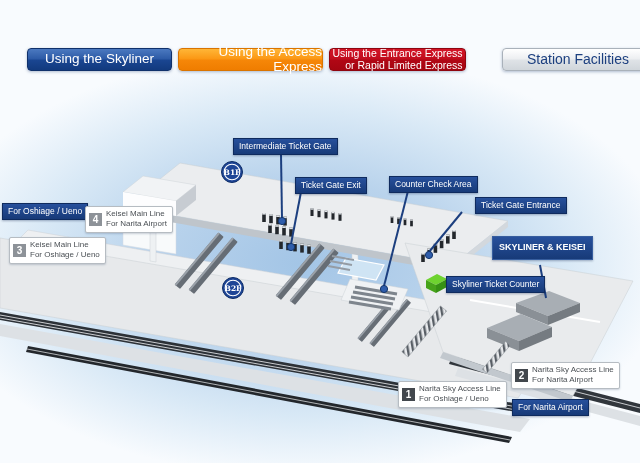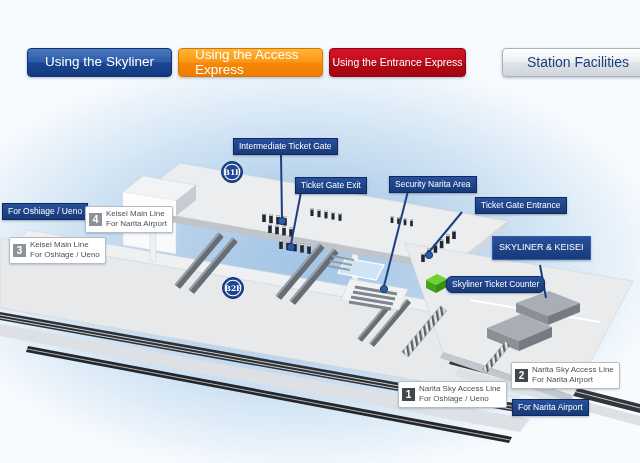--- a/index.html
+++ b/index.html
@@ -4,34 +4,34 @@
 <style>
   html,body{margin:0;padding:0;background:#fff;}
   .stage{position:relative;width:640px;height:463px;overflow:hidden;background:#fff;
          font-family:"Liberation Sans",sans-serif;}
   .bg-glow{position:absolute;inset:0;
     background:radial-gradient(ellipse 58% 46% at 47% 57%,
       #a3c5e6 0%, #b9d3ec 40%, #d9e9f6 72%, #f8fbfe 100%);}
   svg.scene{position:absolute;left:0;top:0;}
 
   
-  .navbtn{position:absolute;top:48px;height:29px;border-radius:4px;
-    display:flex;align-items:center;justify-content:center;text-align:left;
+  .navbtn{position:absolute;top:48px;height:23px;border-radius:4px;
+    display:flex;align-items:center;justify-content:center;text-align:right;
     color:#fff;font-size:13.5px;box-shadow:0 1px 3px rgba(40,70,120,.35);
     cursor:pointer;line-height:1.1;box-sizing:border-box;}
   .btn-blue{left:27px;width:145px;background:linear-gradient(#4b79c0,#2c5aa6 48%,#1a4692 52%,#123a7e);border:1px solid #10316b;}
   .btn-orange{left:178px;width:145px;background:linear-gradient(#ffb637,#fb9713 48%,#f68708 52%,#ef7d00);border:1px solid #d97400;padding-left:16px;}
   .btn-red{left:329px;width:137px;background:linear-gradient(#d41527,#c10c1d 48%,#b10715 52%,#a50511);border:1px solid #8e050f;font-size:10.5px;}
   .btn-silver{left:478px;width:152px;background:linear-gradient(#ffffff,#eceef1 48%,#dfe3e7 52%,#d0d6db);border:1px solid #a9b1ba;color:#1c3f7f;font-size:14px;margin-left:24px;}
 
   
   .tag{position:absolute;background:linear-gradient(#27509c,#173a78);
     border:1px solid #0f2b5e;color:#fff;font-size:8.5px;line-height:1;
     padding:3px 5px;white-space:nowrap;box-shadow:0 1px 2px rgba(20,40,80,.35);}
-  .tag.big{font-weight:normal;font-size:9px;text-align:center;line-height:1.5;
+  .tag.big{font-weight:bold;font-size:9px;text-align:center;line-height:1.5;
     padding:4px 6px;border:1px solid #365d9e;}
 
   
   .plabel{position:absolute;background:#fff;border:1px solid #b6bcc2;border-radius:2px;
     padding:2px 5px 2px 3px;display:flex;align-items:center;gap:4px;
     box-shadow:0 1px 2px rgba(60,80,110,.25);white-space:nowrap;}
   .plabel .num{width:13px;height:13px;display:flex;align-items:center;justify-content:center;
     color:#fff;font-size:10px;font-weight:bold;flex:0 0 auto;}
   .plabel .num.gray{background:#8d9298;}
   .plabel .num.dark{background:#42474d;}
@@ -193,32 +193,33 @@
       <circle cx="384" cy="289" r="3.6"></circle>
       <circle cx="429" cy="255" r="3.6"></circle>
     </g>
   </svg>
 
   <div class="navbtn btn-blue">Using the Skyliner</div>
   <div class="navbtn btn-orange">Using the Access Express</div>
   <div class="navbtn btn-red">
     <span>
       <span style="display:block">Using the Entrance Express</span>
+      <span style="display:block">or Rapid Limited Express</span>
     </span>
   </div>
   <div class="navbtn btn-silver">Station Facilities</div>
 
   <div class="tag" style="left:233px;top:138px;">Intermediate Ticket Gate</div>
   <div class="tag" style="left:295px;top:177px;">Ticket Gate Exit</div>
-  <div class="tag" style="left:389px;top:176px;">Security Narita Area</div>
+  <div class="tag" style="left:389px;top:176px;">Counter Check Area</div>
   <div class="tag" style="left:435px;top:197px;margin-left:40px;">Ticket Gate Entrance</div>
   <div class="tag big" style="left:492px;top:236px;">
     <div>SKYLINER &amp; KEISEI</div>
   </div>
-  <div class="tag" style="left:446px;top:276px;border-radius:6px;">Skyliner Ticket Counter</div>
+  <div class="tag" style="left:446px;top:276px;">Skyliner Ticket Counter</div>
   <div class="tag" style="left:2px;top:203px;">For Oshiage / Ueno</div>
   <div class="tag" style="left:512px;top:399px;">For Narita Airport</div>
 
   <div class="plabel" style="left:85px;top:206px;">
     <span class="num gray">4</span>
     <span class="txt">
       <span style="display:block">Keisei Main Line</span>
       <span style="display:block">For Narita Airport</span>
     </span>
   </div>

